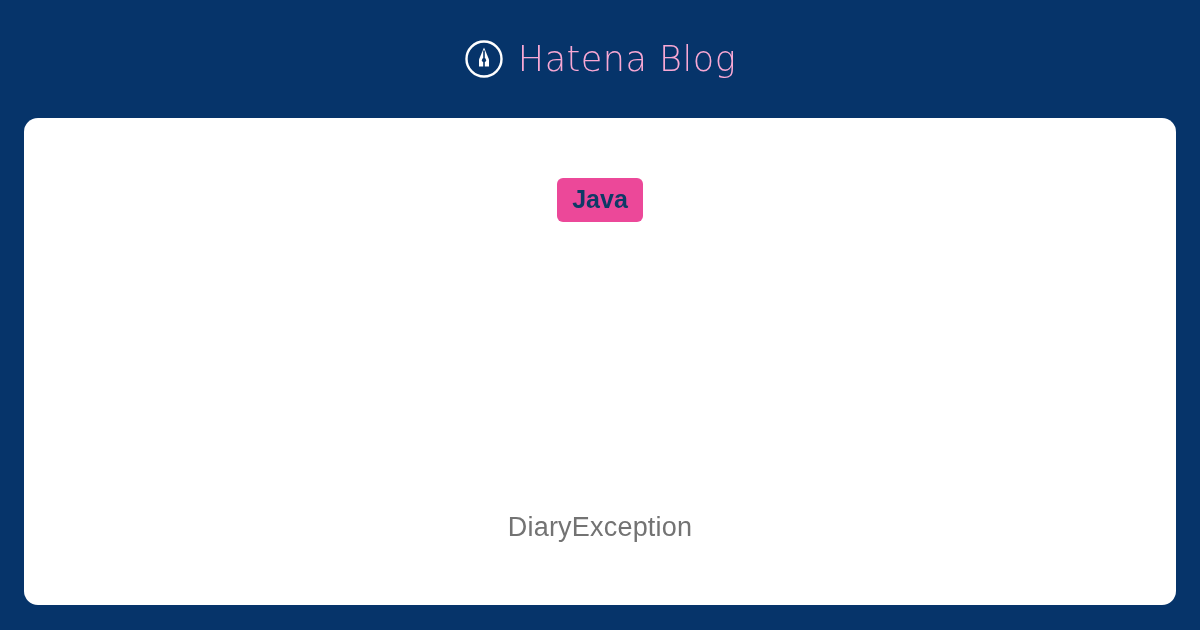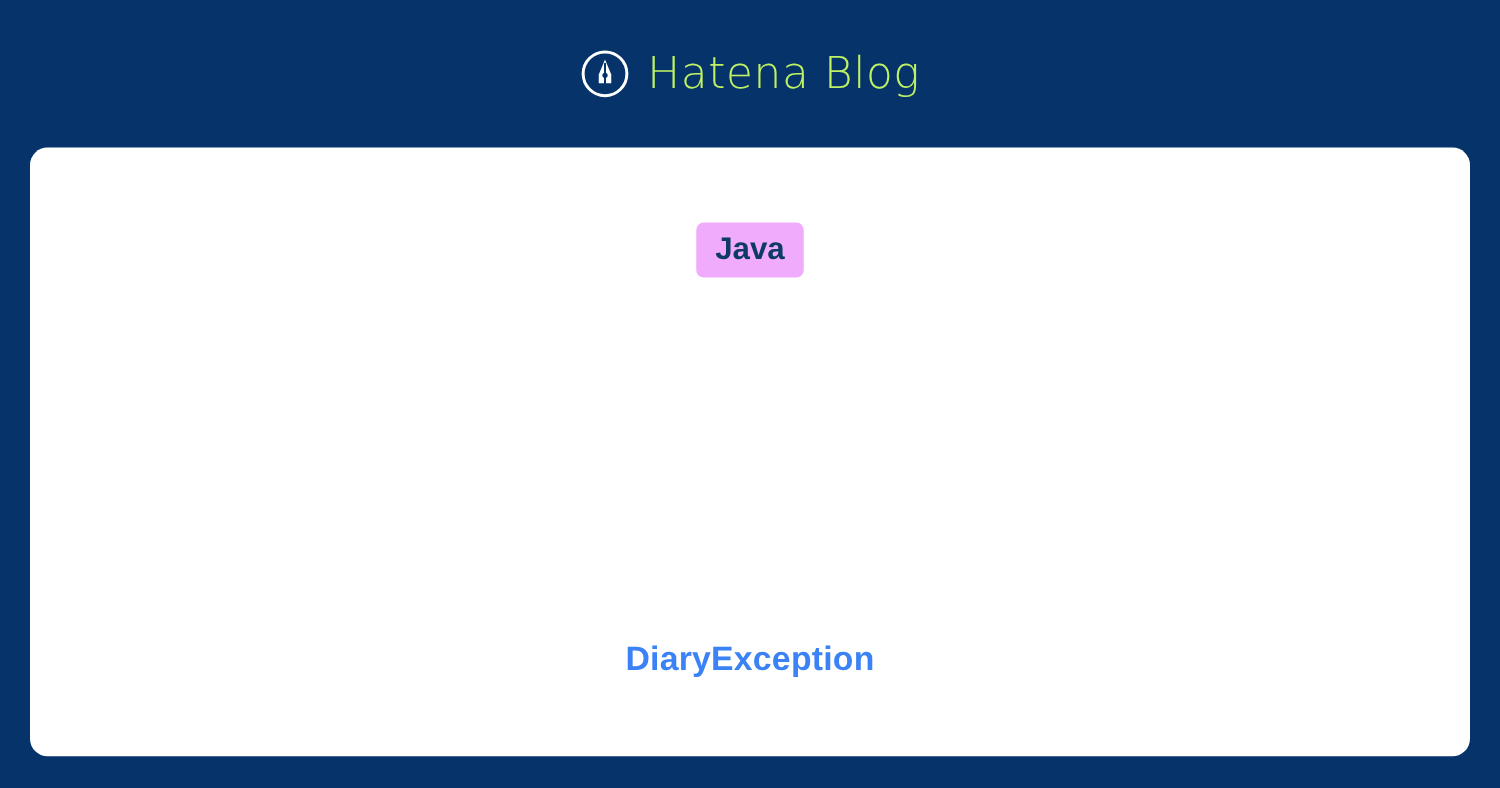--- a/index.html
+++ b/index.html
@@ -34,21 +34,21 @@
     justify-content: center;
     gap: 14px;
   }
   .brand-logo-icon {
     width: 40px;
     height: 40px;
     display: block;
     flex: 0 0 auto;
   }
   .brand-name {
-    color: #bef264;
+    color: #f9a8d4;
     font-size: 35px;
     font-weight: 300;
     letter-spacing: 0.5px;
     line-height: 1;
     white-space: nowrap;
     font-family: "DejaVu Sans", "Liberation Sans", sans-serif;
   }
 
   
   .entry-card {
@@ -76,21 +76,21 @@
   }
 
   
   .tag-row {
     margin-top: 60px;
     display: flex;
     justify-content: center;
   }
   .category-tag {
     display: inline-block;
-    background: #f0abfc;
+    background: #ec4899;
     color: #0e3a66;
     font-size: 25px;
     font-weight: bold;
     line-height: 1;
     padding: 9px 15px 10px 15px;
     border-radius: 6px;
     white-space: nowrap;
   }
 
   
@@ -107,23 +107,23 @@
   }
 
   
   .blog-title-row {
     width: 100%;
     display: flex;
     justify-content: center;
     padding-bottom: 62px;
   }
   .blog-title {
-    color: #3b82f6;
+    color: #737373;
     font-size: 27px;
-    font-weight: bold;
+    font-weight: normal;
     line-height: 1.2;
     text-align: center;
     letter-spacing: 0.2px;
   }
 </style>
 </head>
 <body>
 
 <div id="ogp-card">
 

